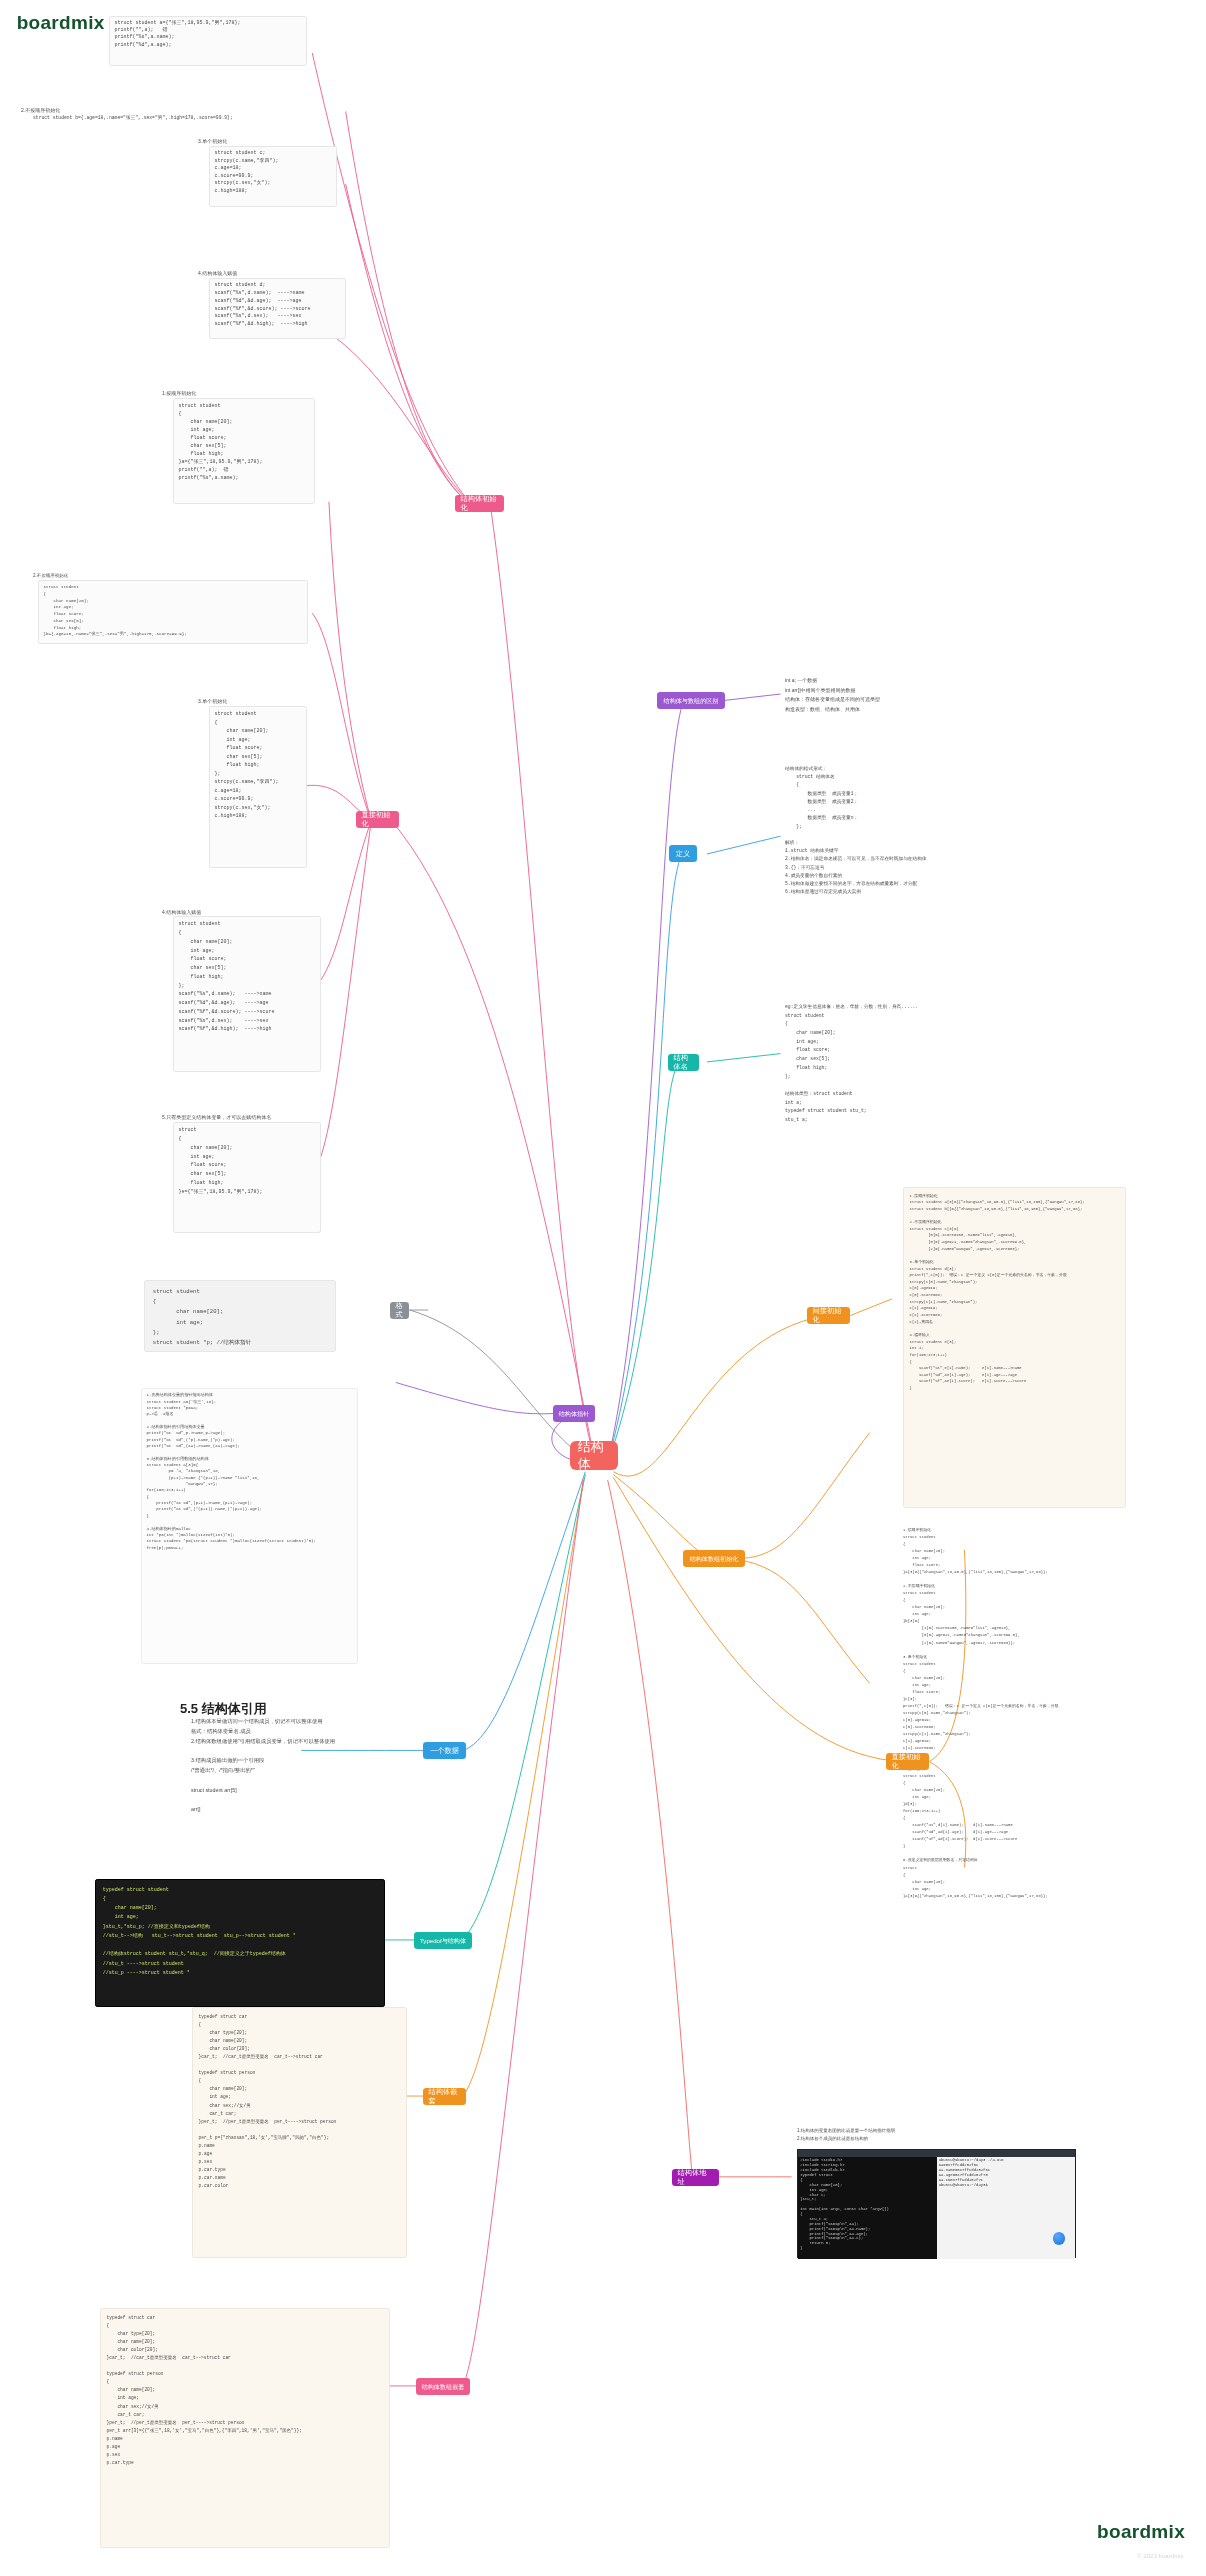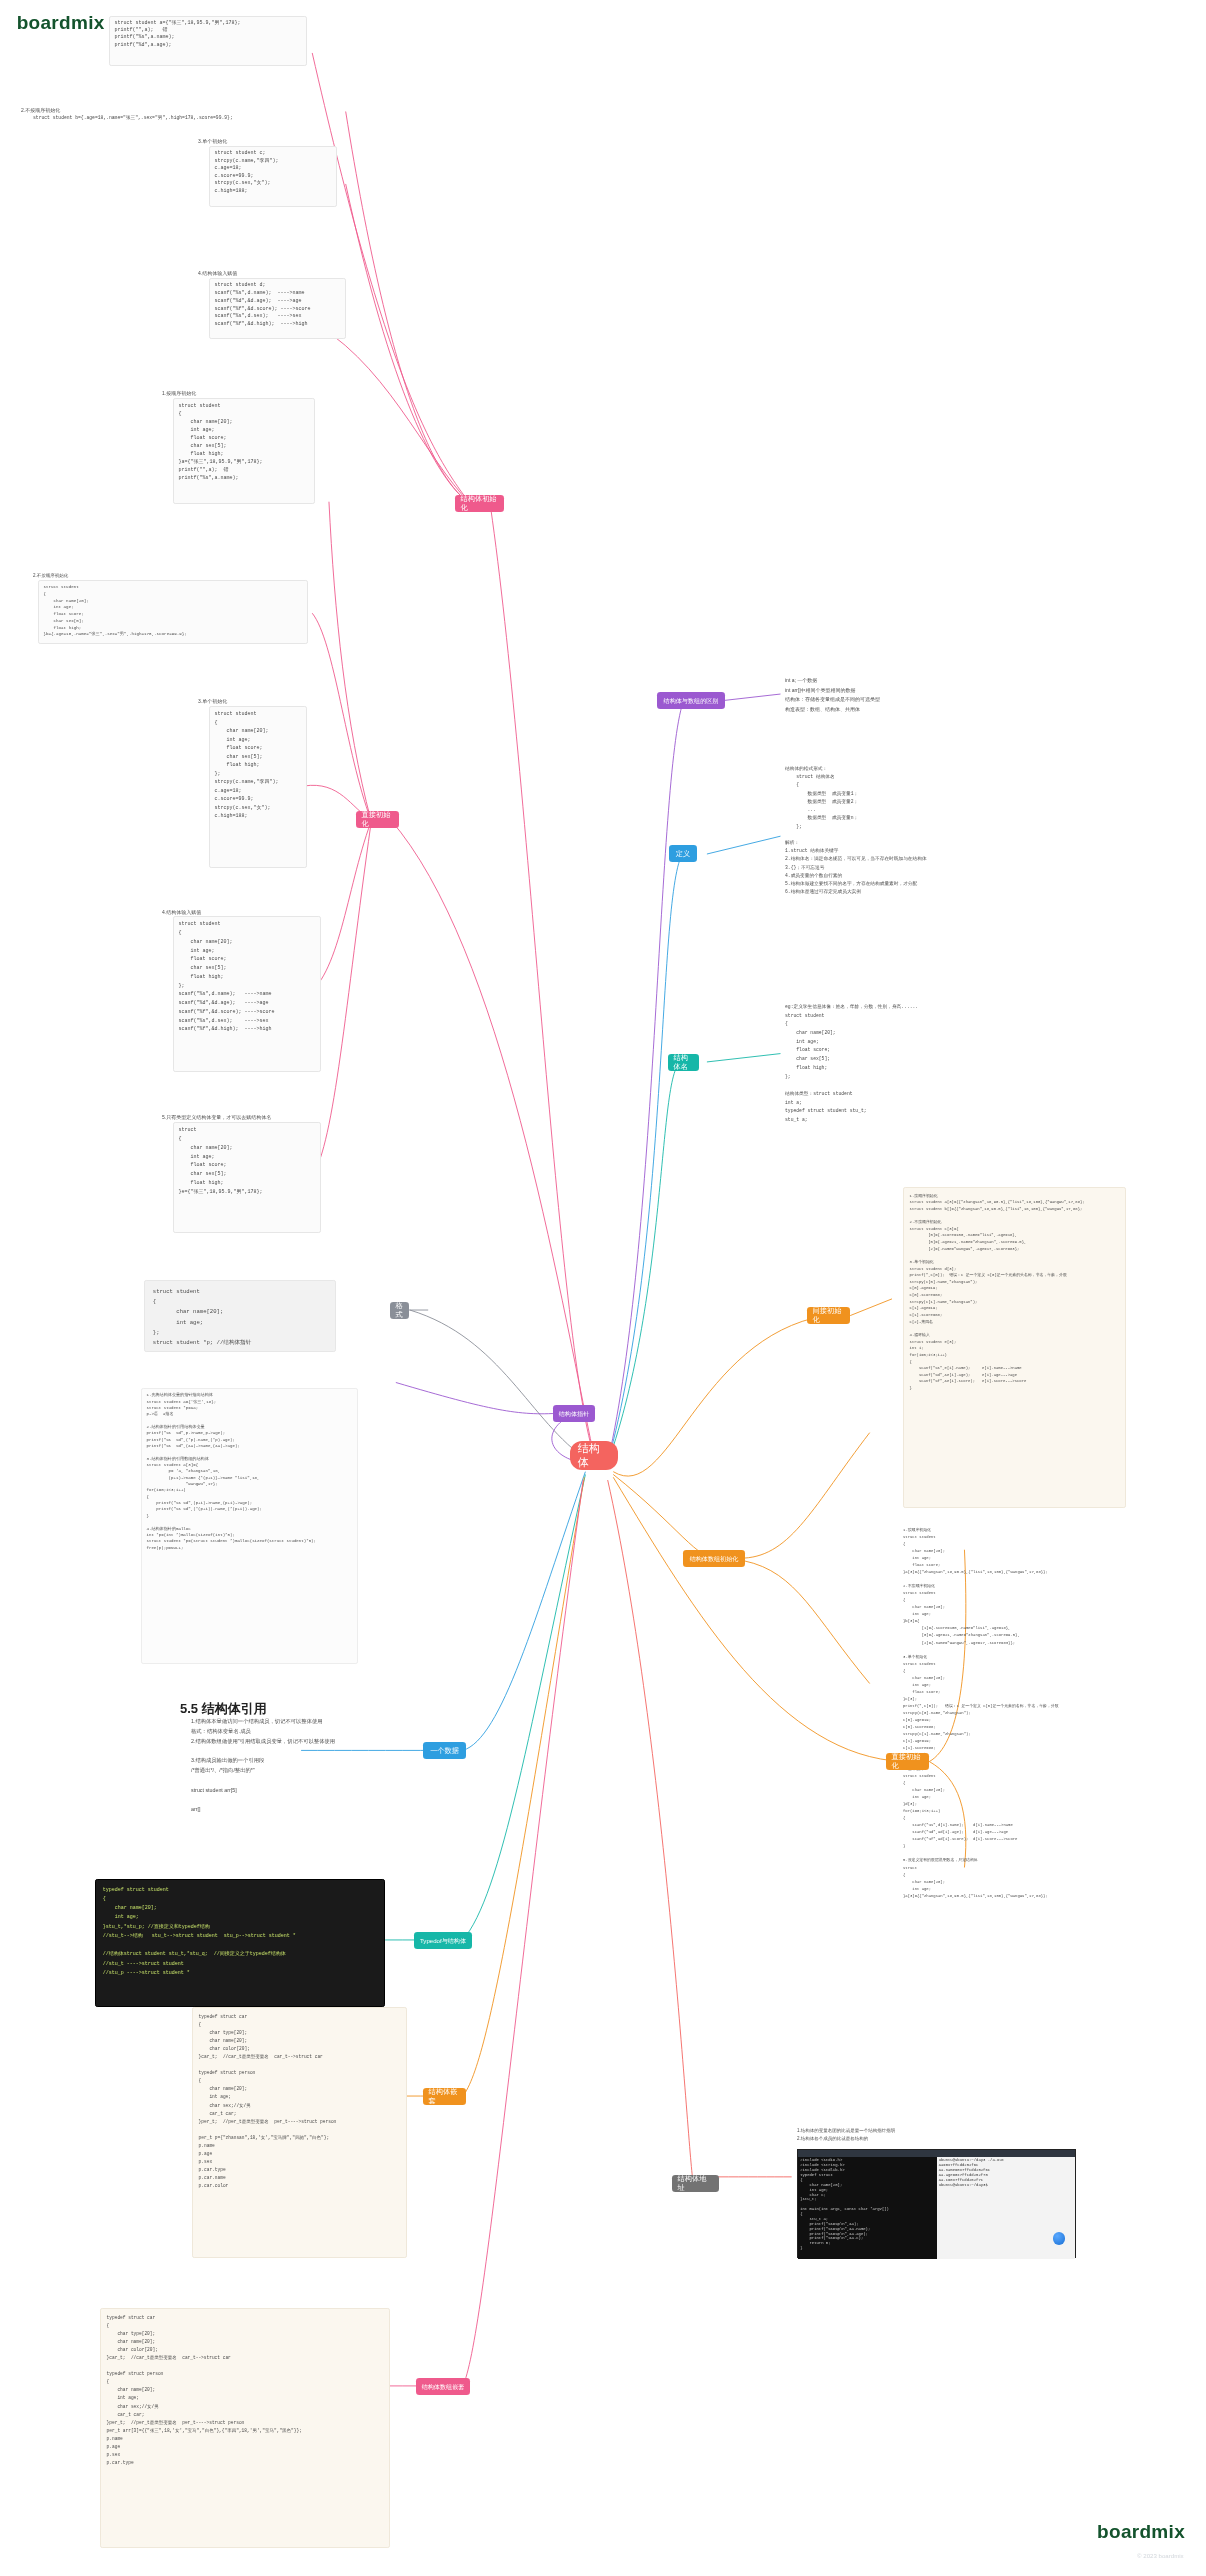--- a/index.html
+++ b/index.html
@@ -10,21 +10,21 @@
   
   .logo{position:absolute;font-size:19px;font-weight:700;color:#14532d;letter-spacing:0.3px;}
   .logo.tl{left:16.7px;top:12.3px;}
   .logo.br{right:22px;bottom:33px;}
   .copyright{position:absolute;right:23.4px;bottom:16.7px;font-size:6.1px;color:#d2d6db;}
 
   
   .node{position:absolute;border-radius:3.3px;color:#fff;font-size:7.2px;
         display:flex;align-items:center;justify-content:center;text-align:left;
         padding:2.8px 5.6px;box-sizing:border-box;line-height:1.25;}
-  .node.center{font-size:11px;border-radius:12px;padding:5px 7.8px;}
+  .node.center{font-size:13px;border-radius:6px;padding:5px 7.8px;}
 
   
   .card{position:absolute;box-sizing:border-box;border-radius:2.2px;
         font-family:"Liberation Mono","DejaVu Sans Mono",monospace;
         white-space:pre;overflow:hidden;}
   .card.plain{background:transparent;color:#4a4a4a;}
   .card.grey{background:#f2f2f2;color:#4a4a4a;border:0.6px solid #e7e7e7;}
   .card.tan{background:#fbf7ef;color:#4a4a4a;border:0.6px solid #efe8da;}
   .card.term{background:#1a1a1a;color:#dcdcdc;border:0.6px solid #000;}
   .label{position:absolute;font-family:"Liberation Sans","DejaVu Sans",sans-serif;
@@ -462,16 +462,16 @@
   <div class="node" style="left:886px;top:1753px;width:43px;height:16.7px;background:#f0921e;">直接初始化</div>
 
   <div class="node" style="left:423px;top:1742px;width:43px;height:16.7px;background:#2e9ee0;">一个数据</div>
 
   <div class="node" style="left:414px;top:1932px;width:58px;height:16.7px;background:#16b7a8;font-size:6.1px;">Typedof与结构体</div>
 
   <div class="node" style="left:423px;top:2088px;width:43px;height:16.7px;background:#f0921e;">结构体嵌套</div>
 
   <div class="node" style="left:416px;top:2378px;width:54px;height:16.7px;background:#ef5a8c;font-size:6.1px;">结构体数组嵌套</div>
 
-  <div class="node" style="left:672px;top:2169px;width:47px;height:16.7px;background:#737373;margin-top:6px;">结构体地址</div>
+  <div class="node" style="left:672px;top:2169px;width:47px;height:16.7px;background:#a21caf;">结构体地址</div>
 
 </div>
 
 
 </body></html>

